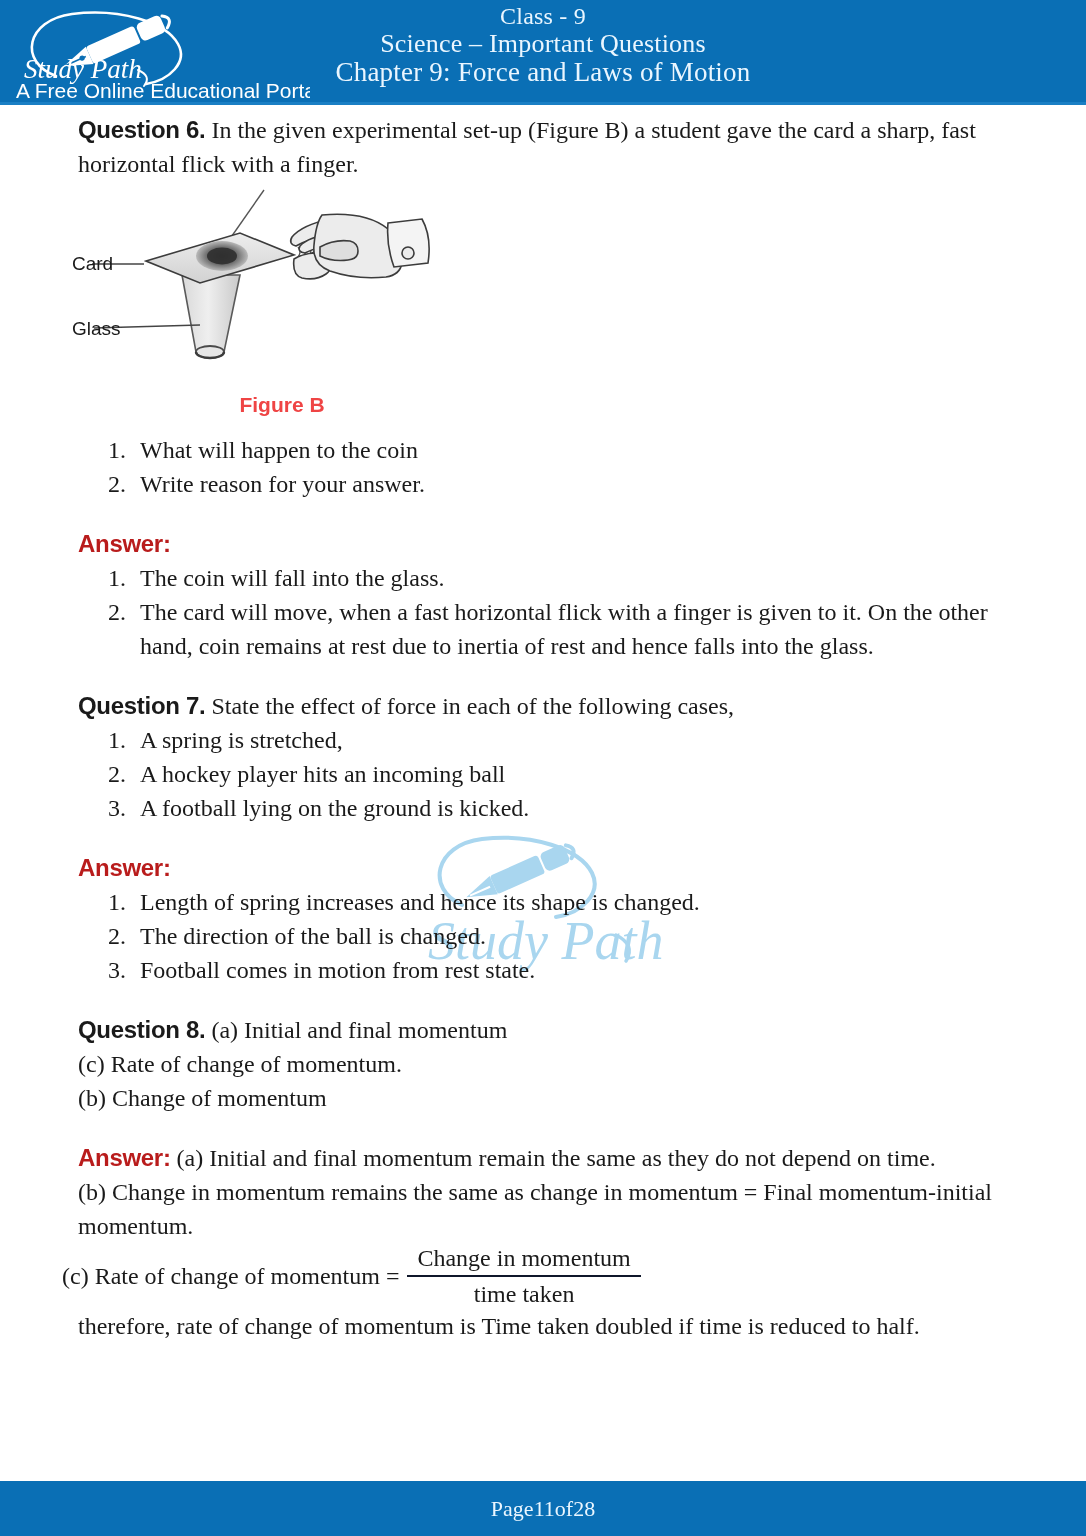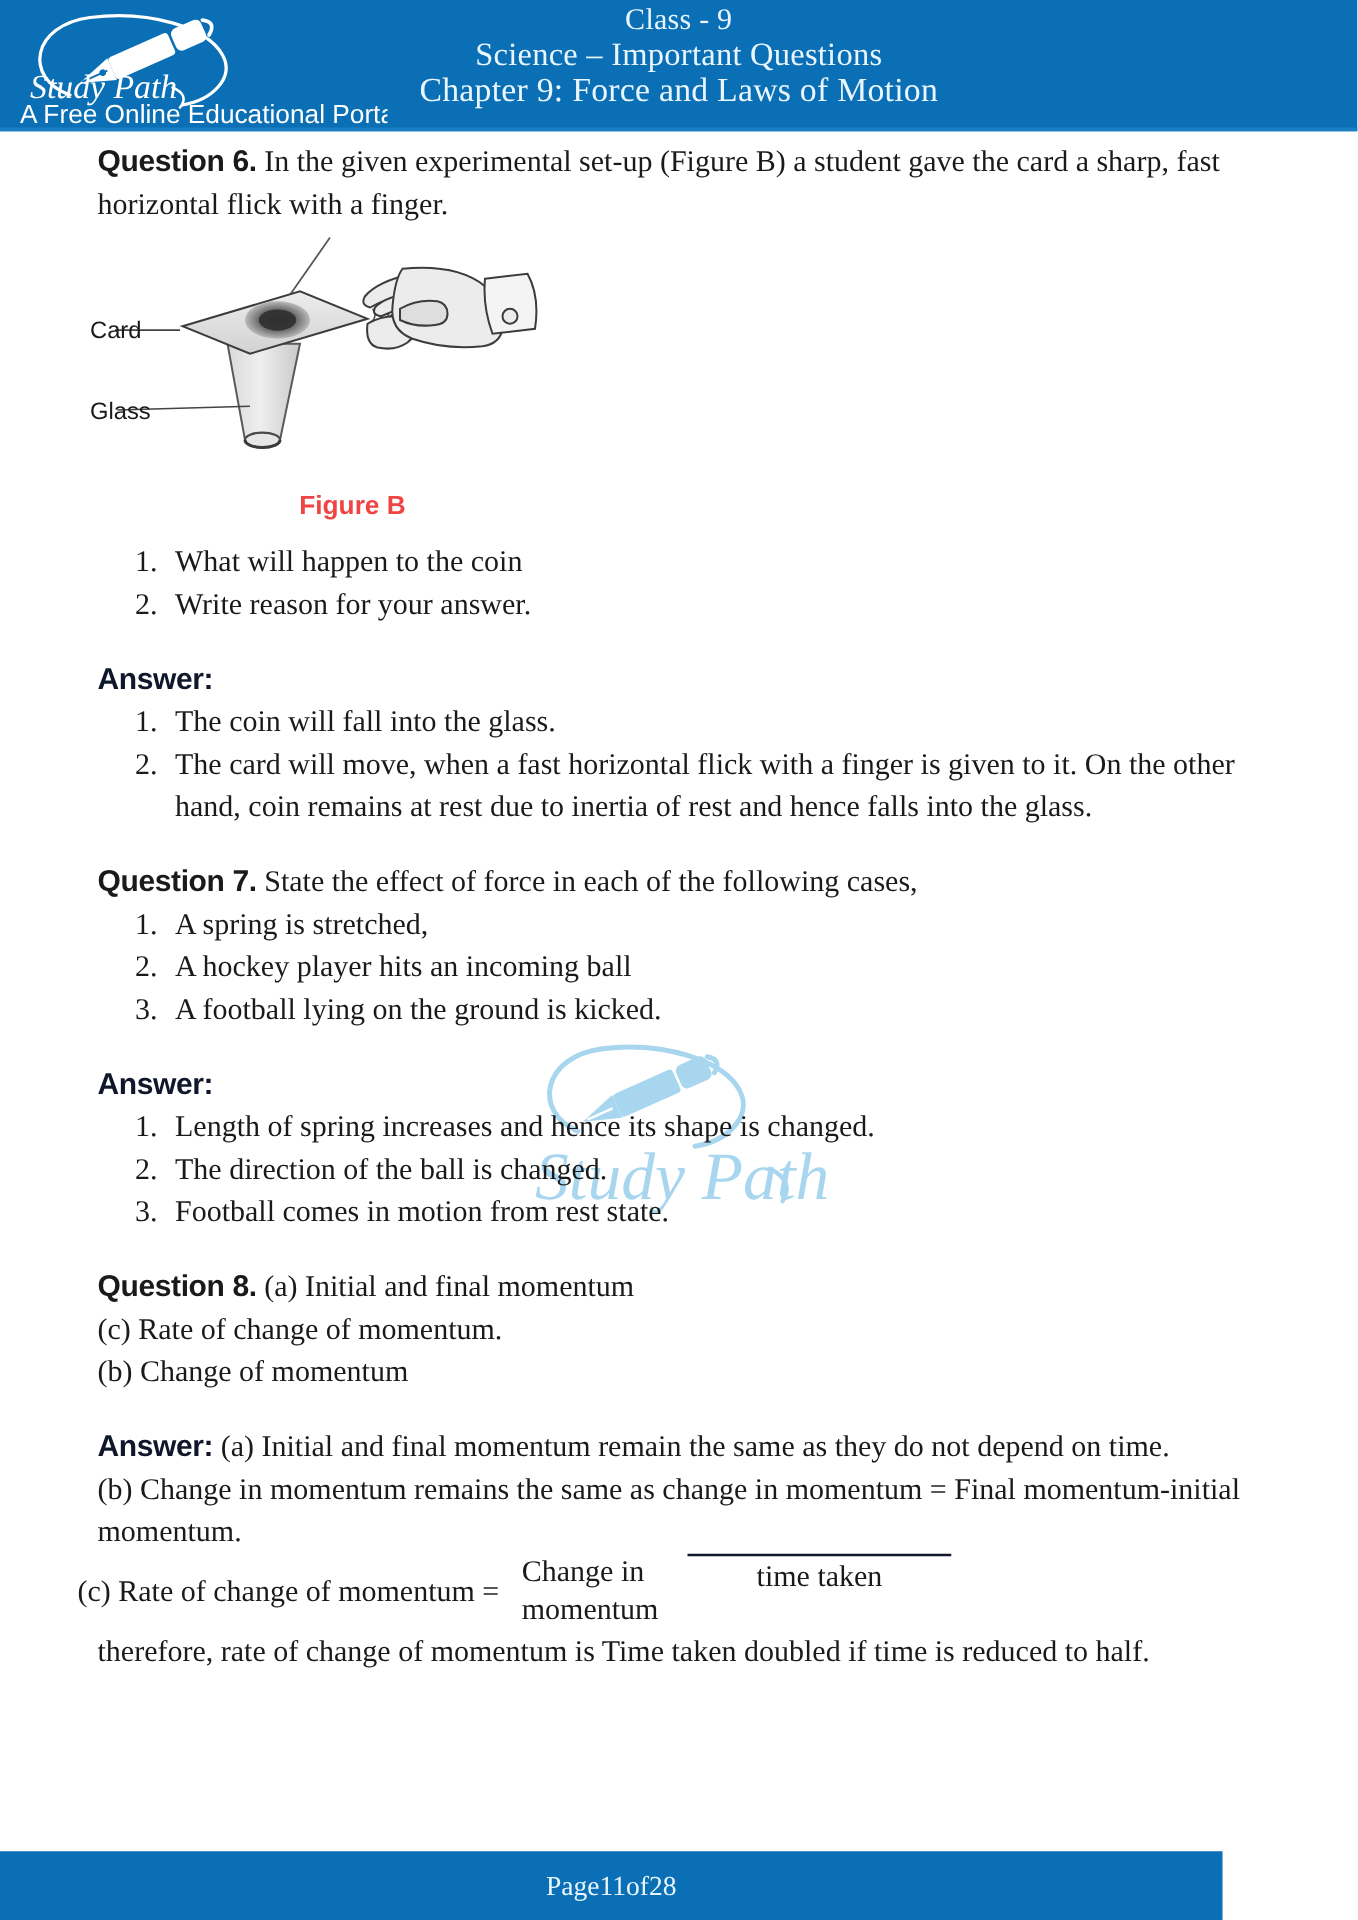--- a/index.html
+++ b/index.html
@@ -74,21 +74,21 @@
     font-size: 24px;
     line-height: 34px;
     text-align: left;
   }
   .qlabel {
     font-weight: bold;
     font-family: "Liberation Sans Narrow", "Liberation Sans", sans-serif;
     letter-spacing: -0.3px;
   }
   .answer-label {
-    color: #0f172a;
+    color: #b91c1c;
     font-weight: bold;
     font-family: "Liberation Sans Narrow", "Liberation Sans", sans-serif;
     letter-spacing: -0.3px;
   }
   .gap-md { height: 26px; }
 
   ol.numlist {
     margin: 0;
     padding-left: 70px;
     font-size: 24px;
@@ -123,40 +123,41 @@
   
   .frac-line {
     display: flex;
     align-items: center;
     font-size: 24px;
     line-height: 30px;
     margin: 0;
   }
   .frac {
     display: inline-flex;
-    align-items: flex-start;
+    flex-direction: column;
+    align-items: center;
     margin-left: 8px;
     vertical-align: middle;
   }
   .frac-num { padding: 0 10px 2px 10px; font-size: 24px; }
   .frac-den {
     padding: 2px 10px 0 10px;
     border-top: 2px solid #0f172a;
     font-size: 24px;
     width: 100%;
     box-sizing: border-box;
     text-align: center;
   }
 
   
   .footer {
     position: absolute;
     left: 0;
     bottom: 0;
-    width: 978px;
+    width: 1086px;
     height: 55px;
     background: #0a6fb5;
     color: #eaf6ff;
     display: flex;
     align-items: center;
     justify-content: center;
     font-size: 22px;
     font-family: "Liberation Serif", serif;
   }
   .footer b { font-weight: normal; }

